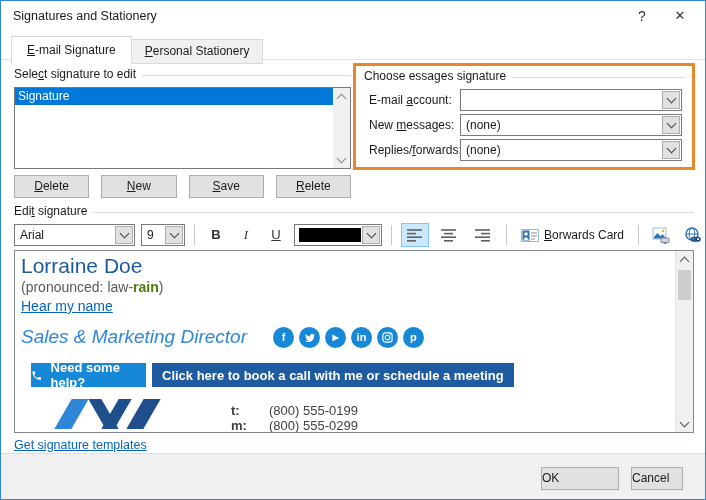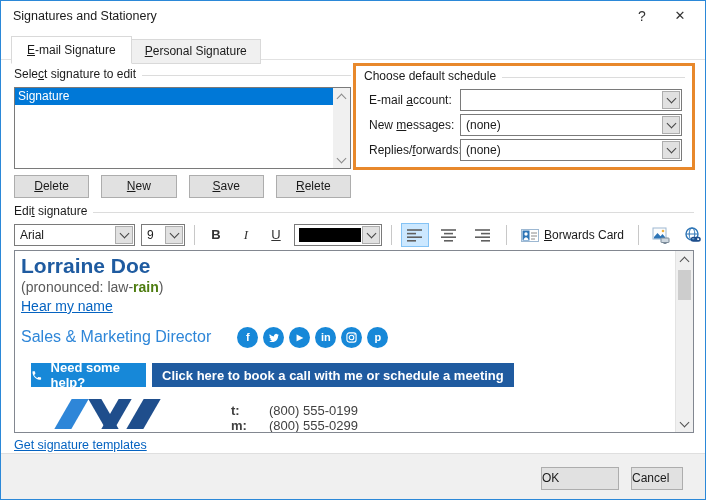--- a/index.html
+++ b/index.html
@@ -60,26 +60,26 @@
   .fmtbtn{width:24px;height:24px;text-align:center;line-height:24px;font-size:13px;color:#333;flex:none;}
   .fmtbtn.b{font-weight:bold;} .fmtbtn.i{font-style:italic;font-family:"Liberation Serif",serif;} .fmtbtn.u{text-decoration:underline;}
   .alignbtn{width:28px;height:24px;display:flex;align-items:center;justify-content:center;flex:none;box-sizing:border-box;border:1px solid transparent;}
   .alignbtn.active{background:#cce8ff;border:1px solid #84c3f5;}
   .bizcard{display:flex;align-items:center;gap:5px;height:24px;padding:0 5px;flex:none;}
   .iconbtn{width:26px;height:24px;display:flex;align-items:center;justify-content:center;flex:none;}
 
   
   .sigbox{position:absolute;left:13px;top:249px;width:680px;height:183px;border:1px solid #828790;background:#fff;box-sizing:border-box;overflow:hidden;}
   .sigcontent{position:absolute;left:0;top:0;right:17px;bottom:0;padding:2px 0 0 6px;overflow:hidden;}
-  .sig-name{font-size:21px;font-weight:bold;color:#1F5BA0;line-height:26px;}
+  .sig-name{font-size:21px;font-weight:normal;color:#1F5BA0;line-height:26px;}
   .sig-pron{font-size:14px;color:#595959;line-height:17px;}
   .sig-pron b{color:#4d7c0f;}
   .sig-link{font-size:14px;color:#0563C1;text-decoration:underline;line-height:17px;margin-top:2px;display:inline-block;}
   .sig-titlerow{display:flex;align-items:center;margin-top:10px;}
-  .sig-job{font-size:16px;color:#2E86D8;line-height:24px;}
+  .sig-job{font-size:19px;color:#2E86D8;line-height:24px;font-style:italic;}
   .socials{display:flex;gap:5px;margin-left:26px;}
   .soc{width:21px;height:21px;border-radius:50%;background:#1788D8;color:#fff;display:flex;align-items:center;justify-content:center;font-size:11px;font-weight:bold;}
   .soc.youtube{font-size:8px;}
   .sig-btnrow{display:flex;gap:6px;margin-top:14px;margin-left:10px;}
   .sig-btn{color:#fff;font-weight:bold;font-size:13px;height:24px;display:flex;align-items:center;justify-content:center;}
   .sig-btn.help{background:#1788D8;width:115px;gap:8px;}
   .sig-btn.cta{background:#1F5BA0;padding:0 10px;}
   .sig-bottomrow{display:flex;margin-top:12px;}
   .logo{position:relative;width:120px;height:30px;margin-left:42px;flex:none;}
   .logo .p{position:absolute;top:0;height:30px;}
@@ -106,21 +106,21 @@
 
   <div class="titlebar">
     <span class="title">Signatures and Stationery</span>
     <span class="tb-btn tb-help">?</span>
     <span class="tb-btn tb-close">✕</span>
   </div>
 
   <div class="tabline"></div>
   <div class="tabs">
     <div class="tab active"><span></span><u>E</u><span>-mail Signature</span></div>
-    <div class="tab"><span></span><u>P</u><span>ersonal Signature</span></div>
+    <div class="tab"><span></span><u>P</u><span>ersonal Stationery</span></div>
   </div>
 
   <div class="grouplabel select-label">
     <span class="gl-text"><span>Sele</span><u>c</u><span>t signature to edit</span></span>
     <span class="gl-line"></span>
   </div>
 
   <div class="listbox">
     <div class="item selected">Signature</div>
     <div class="vscroll">
@@ -135,21 +135,21 @@
 
   <div class="btnrow">
     <div class="wbtn"><span></span><u>D</u><span>elete</span></div>
     <div class="wbtn"><span></span><u>N</u><span>ew</span></div>
     <div class="wbtn"><span></span><u>S</u><span>ave</span></div>
     <div class="wbtn"><span></span><u>R</u><span>elete</span></div>
   </div>
 
   <div class="defgroup">
     <div class="grouplabel">
-      <span class="gl-text">Choose default schedule</span>
+      <span class="gl-text">Choose essages signature</span>
         <span class="gl-line"></span>
     </div>
     <div class="defrow" style="top:23px;">
       <span class="lbl"><span>E-mail </span><u>a</u><span>ccount:</span></span>
       <div class="combo">
         <span class="val"></span>
         <span class="cbtn">
             <span class="chev d"></span>
           </span>
       </div>

